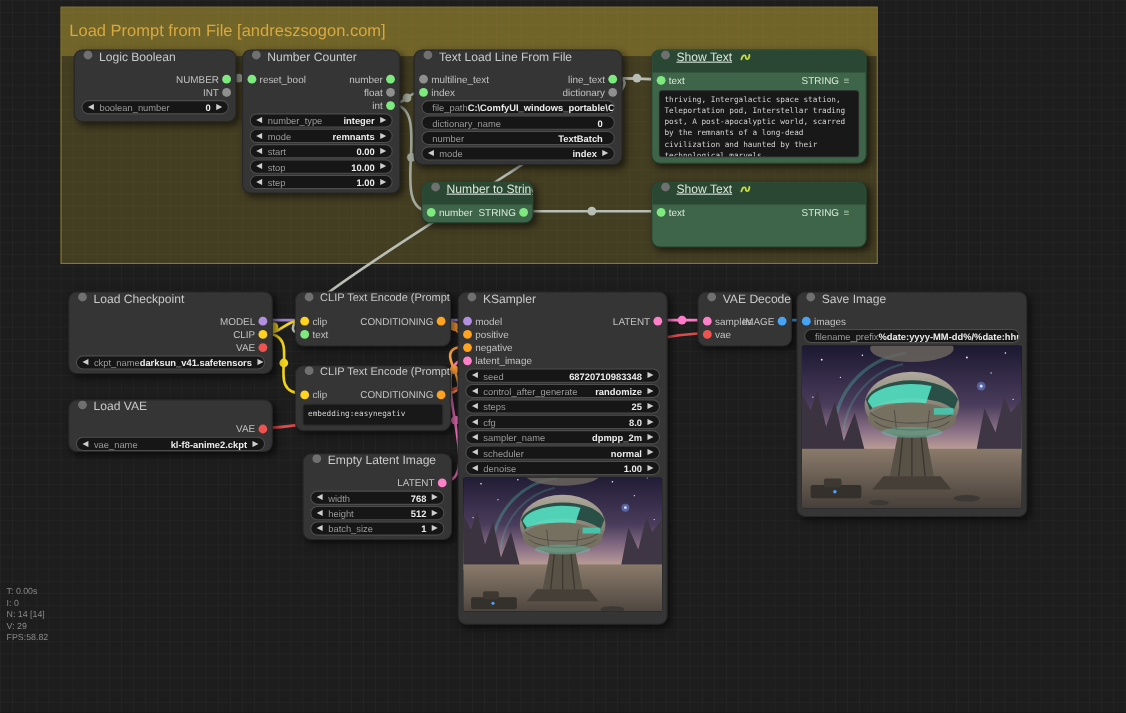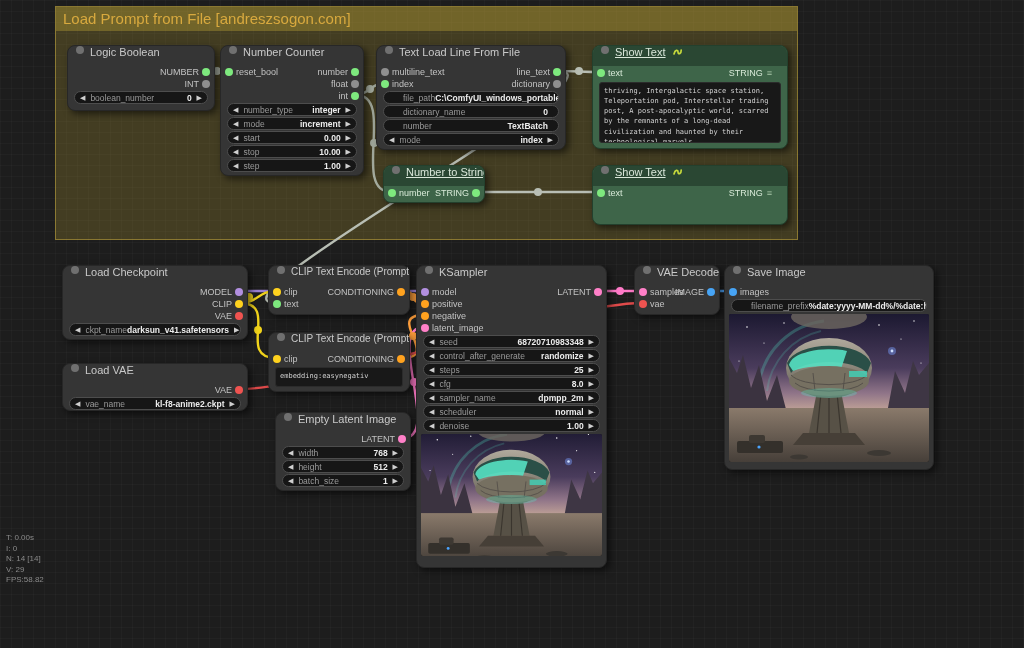--- a/index.html
+++ b/index.html
@@ -9,21 +9,21 @@
     background-image:
       linear-gradient(rgba(255,255,255,0.025) 1px, transparent 1px),
       linear-gradient(90deg, rgba(255,255,255,0.025) 1px, transparent 1px);
     background-size:11px 11px;
     font-family:"Liberation Sans",sans-serif;
   }
   
   .group{position:absolute;left:55px;top:6px;width:741px;height:232px;
     background:rgba(178,156,52,0.26);border:1px solid rgba(195,168,62,0.55);z-index:0;}
   .group-title{height:24px;background:rgba(178,156,52,0.42);color:#d8a93e;
-    font-size:15px;line-height:24px;padding:0 7px;white-space:nowrap;overflow:hidden;}
+    font-size:15px;line-height:24px;padding:10px 7px;white-space:nowrap;overflow:hidden;}
   
   #wires{position:absolute;left:0;top:0;z-index:1;pointer-events:none;}
   #wires path{fill:none;stroke-width:2.4;}
   
   .node{position:absolute;background:#353535;border:1px solid #272727;border-radius:8px;
     box-shadow:3px 3px 7px rgba(0,0,0,0.55);z-index:2;color:#c8c8c8;box-sizing:border-box;}
   .nheader{height:20px;display:flex;gap:6px;padding:0 8px;
     font-size:11px;color:#c9c9c9;white-space:nowrap;overflow:hidden;}
   .ndot{width:8px;height:8px;border-radius:50%;background:#707070;flex:none;}
   .row{position:relative;height:12px;font-size:9px;line-height:12px;color:#c2c2c2;padding-left:13px;}
@@ -35,21 +35,21 @@
   .dot.l{left:4px;}.dot.r{right:4px;}
   .c-green{background:#7ee97e;}.c-gray{background:#8f8f8f;}.c-purple{background:#b28fe0;}
   .c-yellow{background:#ffd21e;}.c-red{background:#ef5350;}.c-orange{background:#ffa21f;}
   .c-pink{background:#ff80c8;}.c-blue{background:#47a4f5;}
   .widget{position:relative;height:13px;margin:1px 6px;background:#161616;
     border:1px solid #4d4d4d;border-radius:7px;font-size:8.5px;
     display:flex;align-items:center;padding:0 5px;box-sizing:border-box;overflow:hidden;}
   .widget .arr{color:#cfcfcf;font-size:7px;flex:none;line-height:11px;}
   .widget .wlabel{margin-left:5px;color:#9a9a9a;white-space:nowrap;flex:none;}
   .widget .wvalue{margin-left:auto;margin-right:5px;color:#ececec;font-weight:bold;white-space:nowrap;}
-  .widget.textw .wlabel{margin-left:14px;}
+  .widget.textw .wlabel{margin-left:4px;}
   .textbox{margin:2px 6px;background:#181818;border:1px solid #2b2b2b;border-radius:3px;
     font-family:"DejaVu Sans Mono",monospace;font-size:7px;color:#d2d2d2;
     padding:3px 4px;line-height:1.45;overflow:hidden;box-sizing:border-box;}
   
   .node.green{background:#3e6549;border-color:#23402d;}
   .node.green .nheader{background:#2a4733;border-radius:7px 7px 0 0;color:#d9e6d9;text-decoration:underline;}
   .node.green .row{color:#d8ead8;}
   .menu-icon{color:#a8c6a8;font-size:9px;margin-left:4px;}
   .preview{position:relative;margin:2px 4px;background:#111;border-radius:2px;overflow:hidden;}
   .preview svg{display:block;width:100%;height:100%;}
@@ -204,21 +204,21 @@
       </div>
     <div class="widget">
       <span class="arr">◀</span>
       <span class="wlabel">number_type</span>
       <span class="wvalue">integer</span>
       <span class="arr">▶</span>
       </div>
     <div class="widget">
       <span class="arr">◀</span>
       <span class="wlabel">mode</span>
-      <span class="wvalue">increment</span>
+      <span class="wvalue">remnants</span>
       <span class="arr">▶</span>
       </div>
     <div class="widget">
       <span class="arr">◀</span>
       <span class="wlabel">start</span>
       <span class="wvalue">0.00</span>
       <span class="arr">▶</span>
       </div>
     <div class="widget">
       <span class="arr">◀</span>

